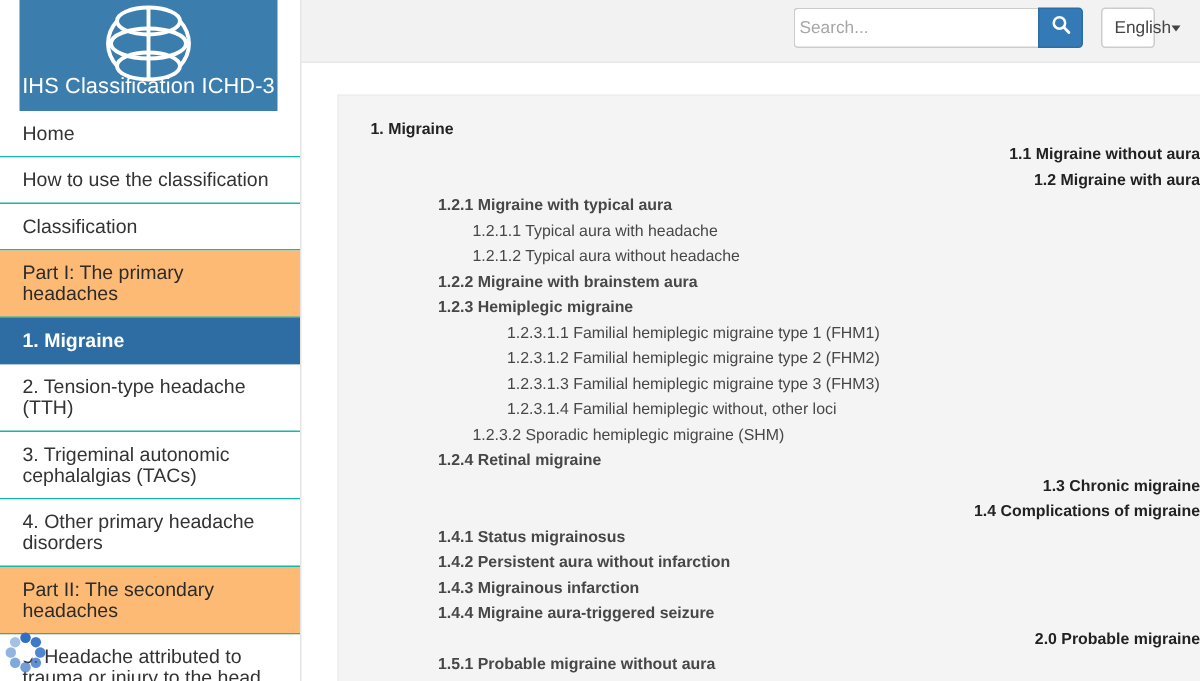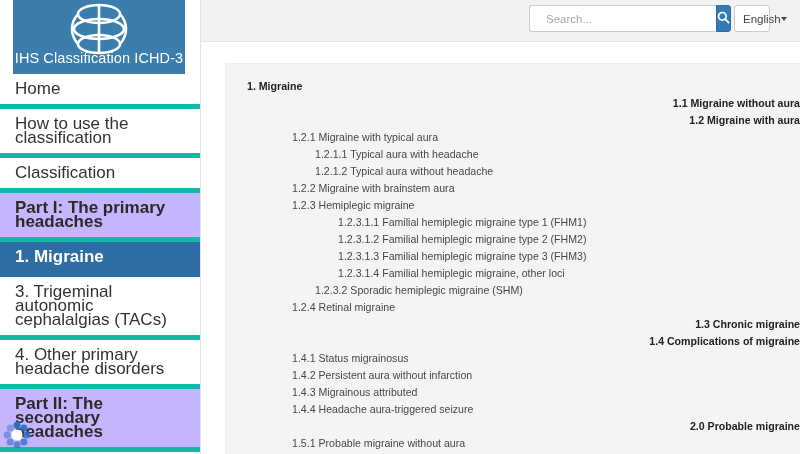--- a/index.html
+++ b/index.html
@@ -22,21 +22,21 @@
   #search-wrap {
     position: absolute; left: 529px; top: 5px;
     height: 27px; width: 193px;
     display: flex;
   }
   #search-input {
     flex: 1 1 auto; height: 27px;
     border: 1px solid #cccccc; border-right: none;
     border-radius: 3px 0 0 3px;
     background: #ffffff;
-    padding: 0 16px;
+    padding: 0 3px;
     font-family: "Liberation Sans", sans-serif;
     font-size: 11.5px; color: #555555;
     outline: none;
   }
   #search-input::placeholder { color: #a6a6a6; }
   #search-button {
     width: 30px; height: 27px;
     background: #337ab7;
     border: 1px solid #2e6da4;
     border-radius: 0 3px 3px 0;
@@ -81,33 +81,33 @@
     transform: translateX(-50%);
   }
   #brand-title {
     position: absolute; left: 0; right: 0; bottom: 8px;
     text-align: center;
     color: #ffffff;
     font-size: 14.5px;
     letter-spacing: .1px;
   }
   .nav-item {
-    border-bottom: 5px solid #14b8a6;
+    border-bottom: 1px solid #14b8a6;
     padding: 8px 13px 8px 15px;
-    font-size: 17px;
+    font-size: 13px;
     line-height: 14px;
     color: #333333;
     min-height: 31px;
     display: flex; align-items: center;
     cursor: pointer;
     background: #ffffff;
   }
   .nav-item.section {
-    background: #c4b5fd;
-    font-weight: bold;
+    background: #fdba74;
+    font-weight: normal;
     color: #2b2b2b;
   }
   .nav-item.active {
     background: #2e6da4;
     color: #ffffff;
     font-weight: bold;
     border-bottom-color: #2e6da4;
   }
 
   
@@ -134,21 +134,21 @@
   }
   #toc { padding: 14px 0 0 0; }
   .toc-row {
     font-size: 10.6px;
     line-height: 17px;
     color: #3c3c3c;
     white-space: nowrap;
   }
   .toc-row.l1 { padding-left: 21px; font-weight: bold; color: #222222; }
   .toc-row.l2 { padding-left: 43px; font-weight: bold; color: #222222; text-align: right; }
-  .toc-row.l3 { padding-left: 66px; font-weight: normal; color: #474747; }
+  .toc-row.l3 { padding-left: 66px; font-weight: bold; color: #474747; }
   .toc-row.l4 { padding-left: 89px; font-weight: normal; color: #474747; }
   .toc-row.l5 { padding-left: 112px; font-weight: normal; color: #474747; }
 </style>
 </head>
 <body>
 
 <div id="sidebar">
 
   <div id="brand">
     <span id="brand-logo">
@@ -174,20 +174,23 @@
         <span>How to use the classification</span>
       </div>
       <div class="nav-item">
         <span>Classification</span>
       </div>
       <div class="nav-item section">
         <span>Part I: The primary headaches</span>
       </div>
       <div class="nav-item active">
         <span>1. Migraine</span>
+      </div>
+      <div class="nav-item">
+        <span>2. Tension-type headache (TTH)</span>
       </div>
       <div class="nav-item">
         <span>3. Trigeminal autonomic cephalalgias (TACs)</span>
       </div>
       <div class="nav-item">
         <span>4. Other primary headache disorders</span>
       </div>
       <div class="nav-item section">
         <span>Part II: The secondary headaches</span>
       </div>
@@ -242,26 +245,26 @@
         <div class="toc-row l2">1.1 Migraine without aura</div>
         <div class="toc-row l2">1.2 Migraine with aura</div>
         <div class="toc-row l3">1.2.1 Migraine with typical aura</div>
         <div class="toc-row l4">1.2.1.1 Typical aura with headache</div>
         <div class="toc-row l4">1.2.1.2 Typical aura without headache</div>
         <div class="toc-row l3">1.2.2 Migraine with brainstem aura</div>
         <div class="toc-row l3">1.2.3 Hemiplegic migraine</div>
         <div class="toc-row l5">1.2.3.1.1 Familial hemiplegic migraine type 1 (FHM1)</div>
         <div class="toc-row l5">1.2.3.1.2 Familial hemiplegic migraine type 2 (FHM2)</div>
         <div class="toc-row l5">1.2.3.1.3 Familial hemiplegic migraine type 3 (FHM3)</div>
-        <div class="toc-row l5">1.2.3.1.4 Familial hemiplegic migraine, other loci</div>
+        <div class="toc-row l5">1.2.3.1.4 Familial hemiplegic without, other loci</div>
         <div class="toc-row l4">1.2.3.2 Sporadic hemiplegic migraine (SHM)</div>
         <div class="toc-row l3">1.2.4 Retinal migraine</div>
         <div class="toc-row l2">1.3 Chronic migraine</div>
         <div class="toc-row l2">1.4 Complications of migraine</div>
         <div class="toc-row l3">1.4.1 Status migrainosus</div>
         <div class="toc-row l3">1.4.2 Persistent aura without infarction</div>
-        <div class="toc-row l3">1.4.3 Migrainous attributed</div>
-        <div class="toc-row l3">1.4.4 Headache aura-triggered seizure</div>
+        <div class="toc-row l3">1.4.3 Migrainous infarction</div>
+        <div class="toc-row l3">1.4.4 Migraine aura-triggered seizure</div>
         <div class="toc-row l2">2.0 Probable migraine</div>
         <div class="toc-row l3">1.5.1 Probable migraine without aura</div>
       </div>
   </div>
 </div>
 
 </body></html>

